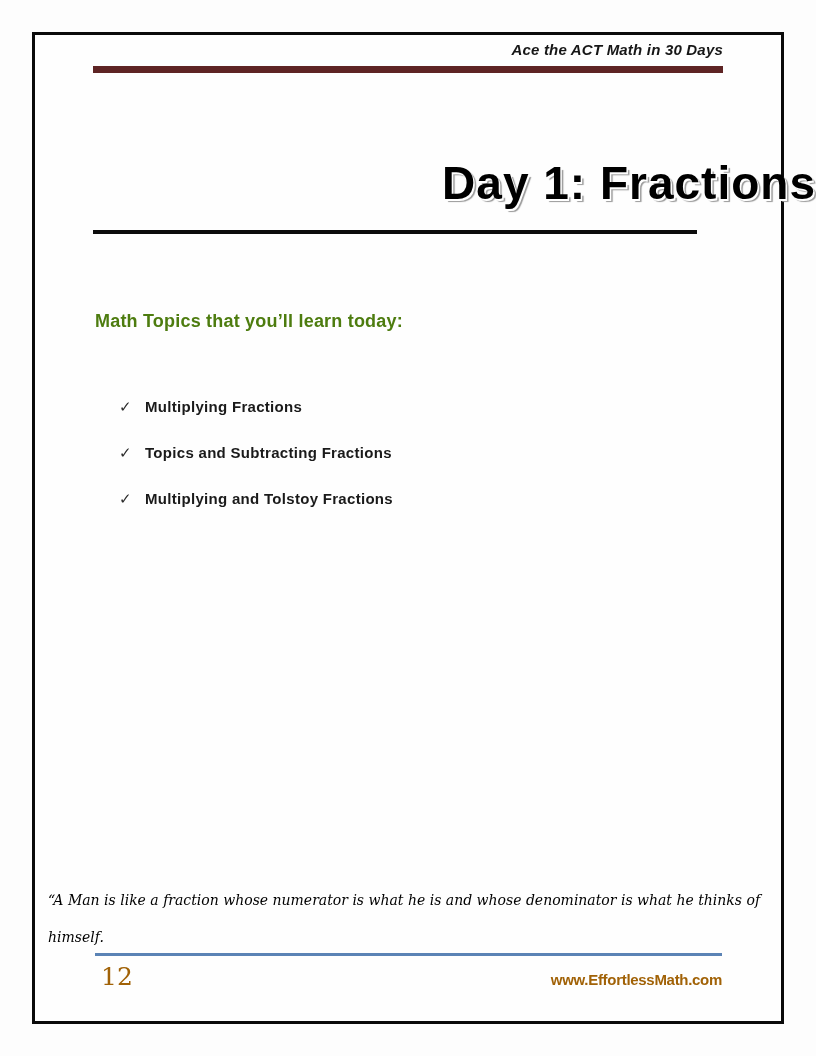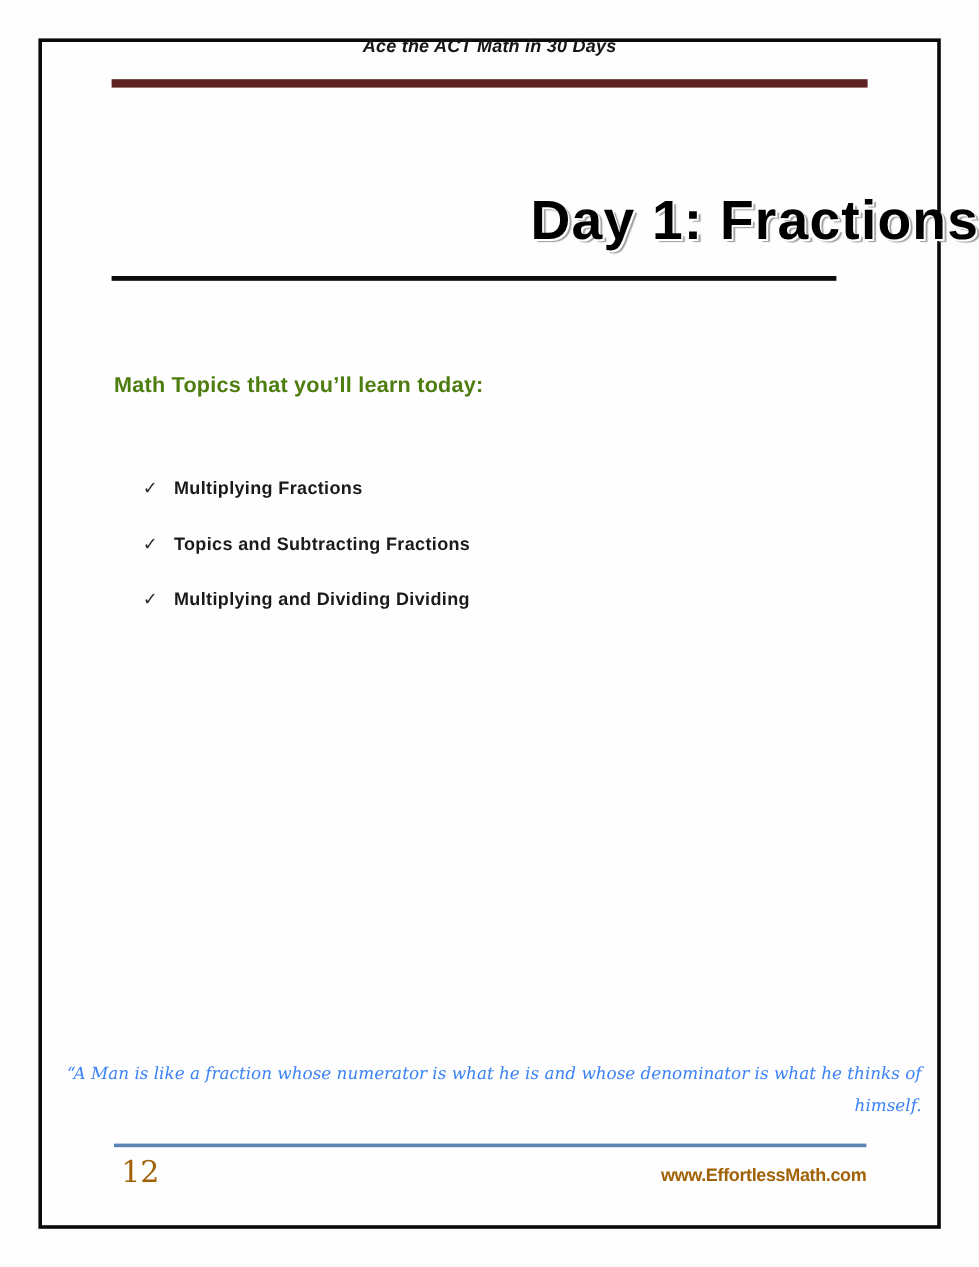--- a/index.html
+++ b/index.html
@@ -13,22 +13,22 @@
   }
   .page-border {
     position: absolute;
     left: 32px; top: 32px;
     width: 752px; height: 992px;
     border: 3px solid #0a0a0a;
     background: #fefefe;
   }
   .running-header {
     position: absolute;
-    left: 93px; top: 30px; width: 630px;
-    text-align: center;
+    left: 93px; top: 41px; width: 630px;
+    text-align: right;
     font-size: 15px;
     font-weight: bold;
     font-style: italic;
     letter-spacing: 0.2px;
     color: #161616;
   }
   .header-rule {
     position: absolute;
     left: 93px; top: 66px;
     width: 630px; height: 7px;
@@ -74,26 +74,26 @@
   }
   .check {
     width: 26px;
     font-size: 15px;
     font-weight: normal;
     color: #2b2b2b;
   }
   .quote {
     position: absolute;
     left: 48px; top: 882px; width: 720px;
-    text-align: right;
+    text-align: left;
     font-family: "DejaVu Serif", serif;
     font-style: italic;
     font-size: 14px;
-    line-height: 27px;
-    color: #3b82f6;
+    line-height: 37px;
+    color: #000000;
   }
   .footer-rule {
     position: absolute;
     left: 95px; top: 953px;
     width: 627px; height: 3px;
     background: #5b83b5;
   }
   .page-number {
     position: absolute;
     left: 101px; top: 962px;
@@ -129,21 +129,21 @@
   <li class="topic-item">
     <span class="check">✓</span>
     <span>Multiplying Fractions</span>
   </li>
   <li class="topic-item">
     <span class="check">✓</span>
     <span>Topics and Subtracting Fractions</span>
   </li>
   <li class="topic-item">
     <span class="check">✓</span>
-    <span>Multiplying and Dividing Dividing</span>
+    <span>Multiplying and Tolstoy Fractions</span>
   </li>
 </ul>
 
 <div class="quote">
   <div>“A Man is like a fraction whose numerator is what he is and whose denominator is what he thinks of himself.</div>
 </div>
 
 <div class="footer-rule"></div>
 
 <div class="page-number">12</div>

